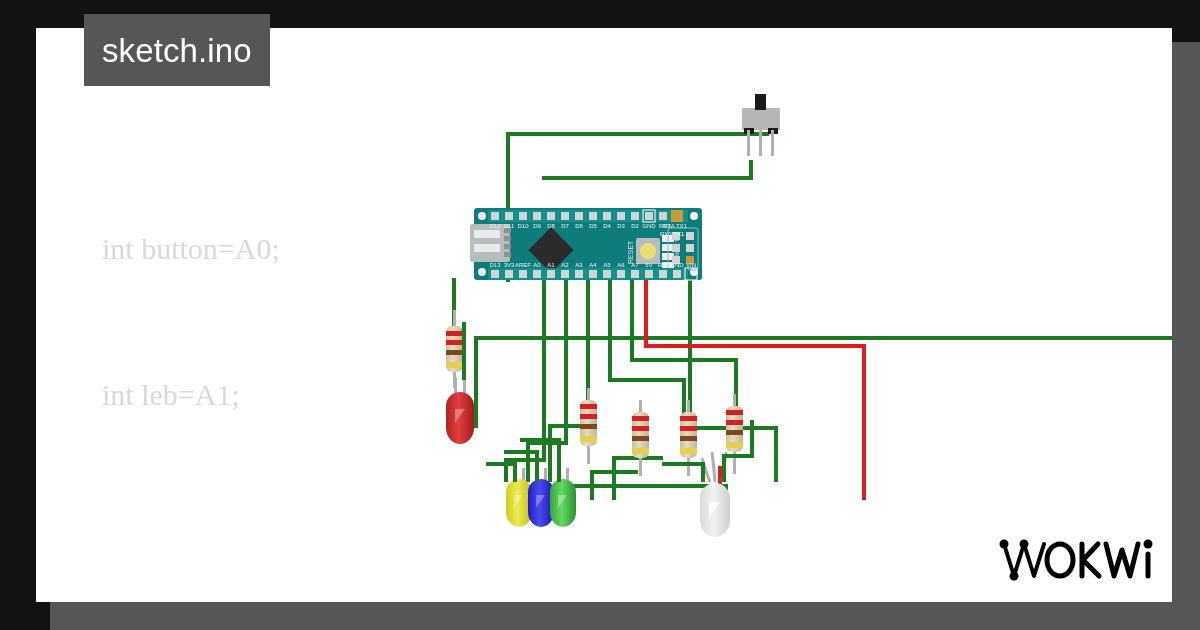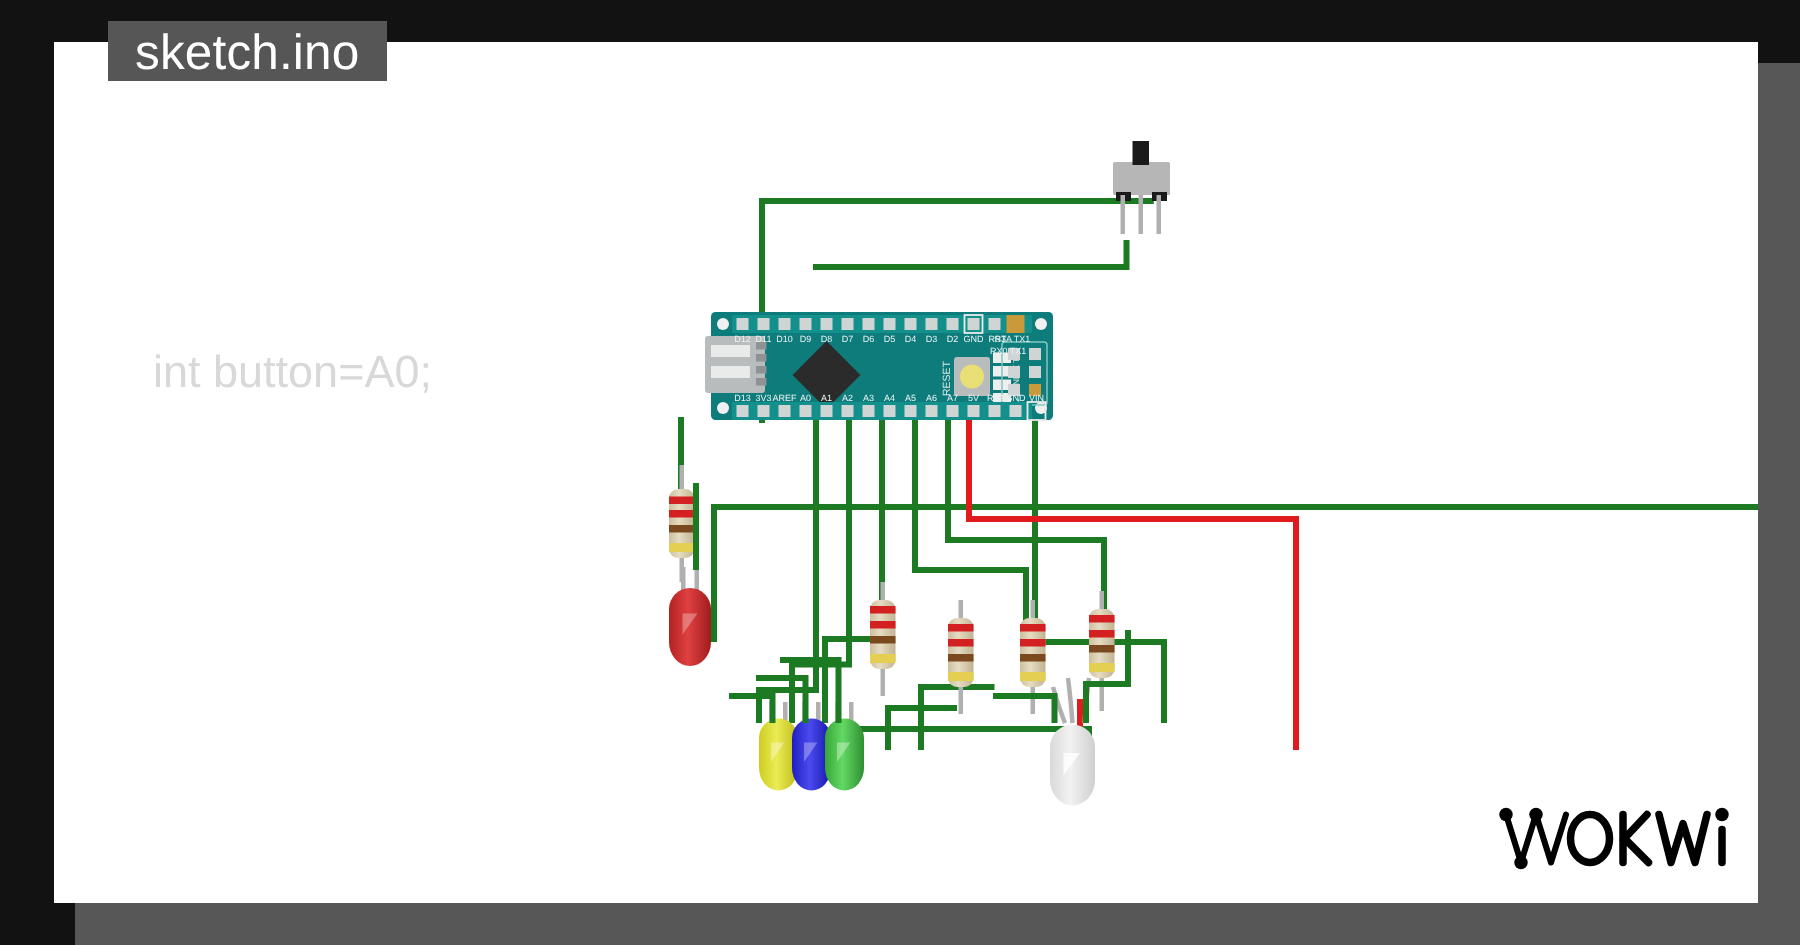--- a/index.html
+++ b/index.html
@@ -23,22 +23,22 @@
     position: absolute;
     left: 36px; top: 28px;
     width: 1136px; height: 574px;
     background: #ffffff;
     overflow: hidden;
   }
 
   
   .tab-chip {
     position: absolute;
-    left: 72px; top: 14px;
-    height: 40px;
+    left: 84px; top: 14px;
+    height: 72px;
     padding: 0 18px;
     display: flex; align-items: center;
     background: #565656;
     z-index: 40;
     text-align: right;
   }
   .tab-chip span {
     color: #ffffff;
     font-size: 33px;
     line-height: 1;
@@ -50,21 +50,21 @@
     position: absolute;
     left: 66px; top: 100px;
     width: 700px;
     color: #d8d8d8;
     font-size: 30px;
     line-height: 48.5px;
     white-space: pre;
     z-index: 1;
     pointer-events: none;
   }
-  .code div { height: 48.5px; }
+  .code div { height: 48.5px; font-family: Liberation Serif, serif; }
 
   
   .circuit { position: absolute; inset: 0; z-index: 10; }
 
   
   .logo {
     position: absolute;
     right: 42px; bottom: 38px;
     z-index: 30;
   }
@@ -73,20 +73,21 @@
 <body>
 
 <div id="root">
 
   <div class="card-shadow"></div>
 
   <div class="card">
 
     <div class="code">
       <div>int button=A0;</div>
+      <div>int leb=A1;</div>
       
       
       
       
       
       
       
       
     </div>
 

